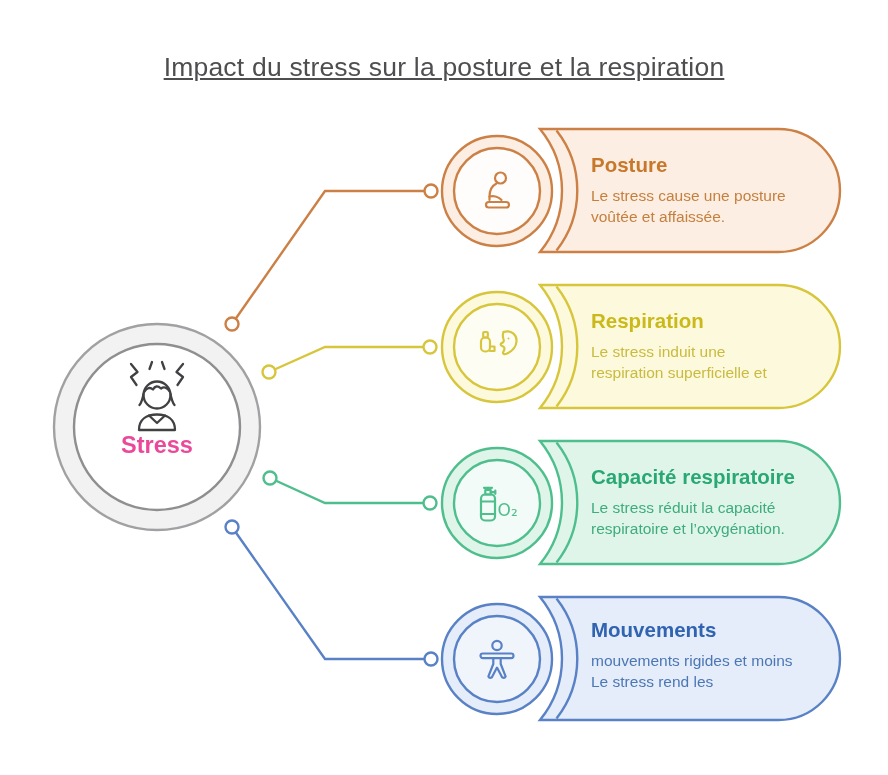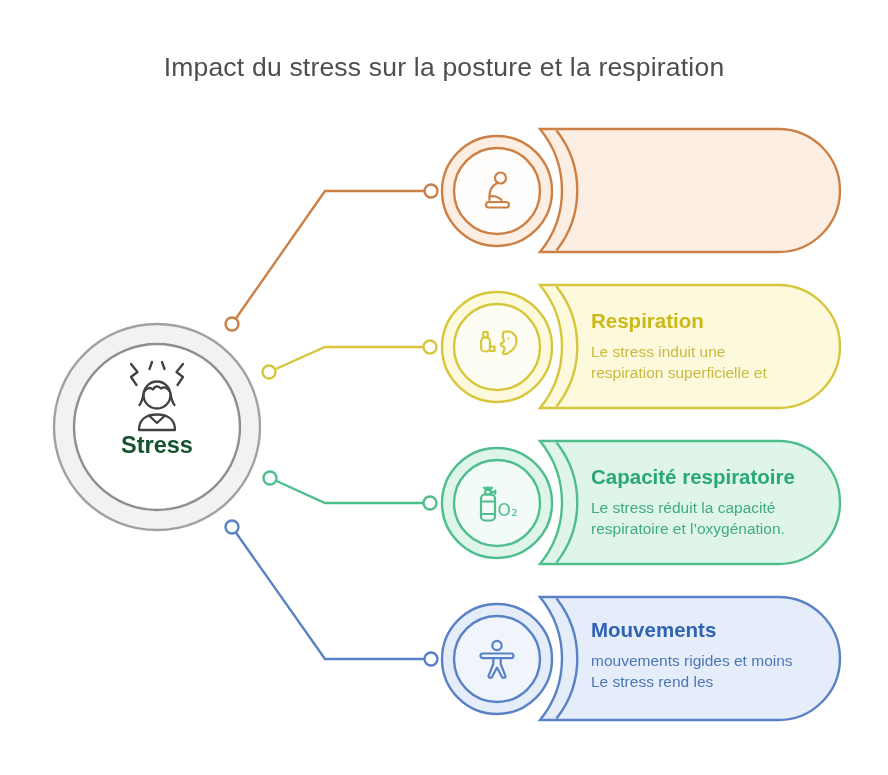--- a/index.html
+++ b/index.html
@@ -1,39 +1,39 @@
 <!DOCTYPE html>
 <html><head>
 <meta charset="utf-8">
 <style>
   html,body{margin:0;padding:0;background:#fff;}
   .canvas{position:relative;width:888px;height:775px;background:#ffffff;overflow:hidden;
           font-family:"Liberation Sans",sans-serif;}
   .main-title{position:absolute;top:52px;left:0;width:888px;text-align:center;
-              font-size:26.5px;color:#4e4e50;letter-spacing:.2px;}
+              font-size:26.5px;color:#4e4e50;letter-spacing:.2px;text-decoration:underline;}
   svg{position:absolute;overflow:visible;}
   
   .c0{--s:#cc8045;--f:#fceee2;--if:#fffdfb;--t:#c8782a;--d:#c5803f;}
   .c1{--s:#d7c63c;--f:#fcf9dc;--if:#fefdf4;--t:#cbb91a;--d:#c9bb40;}
   .c2{--s:#4fbe8d;--f:#e0f5ea;--if:#f2fbf7;--t:#29a873;--d:#3fac7c;}
   .c3{--s:#5981c5;--f:#e4edf9;--if:#f0f5fc;--t:#3063b0;--d:#4c77b5;}
   .shape-card{fill:var(--f);stroke:var(--s);stroke-width:2.4;}
   .arc{fill:none;stroke:var(--s);stroke-width:2.4;}
   .badge-outer{fill:var(--f);stroke:var(--s);stroke-width:2.4;}
   .badge-inner{fill:var(--if);stroke:var(--s);stroke-width:2.4;}
   .icon{fill:none;stroke:var(--s);stroke-width:2.2;stroke-linecap:round;stroke-linejoin:round;}
   .icon .fillspot{fill:var(--s);stroke:none;}
   .o2-text{font-family:"DejaVu Sans",sans-serif;font-size:17px;fill:var(--s);stroke:none;}
   .conn{fill:none;stroke:var(--s);stroke-width:2.4;}
   .dot{fill:#ffffff;stroke:var(--s);stroke-width:2.4;}
   .hub-outer{fill:#f2f2f3;stroke:#a1a1a3;stroke-width:2.4;}
   .hub-inner{fill:#ffffff;stroke:#8f8f91;stroke-width:2.4;}
   .hub-icon{fill:none;stroke:#414144;stroke-width:2.3;stroke-linecap:round;stroke-linejoin:round;}
   .hub-label{position:absolute;left:47px;top:432px;width:220px;text-align:center;
-             font-size:23.5px;font-weight:bold;color:#14532d;}
+             font-size:23.5px;font-weight:bold;color:#ec4899;}
   .item-svg{left:430px;width:420px;height:134px;}
   .card-text{position:absolute;left:591px;width:250px;height:123px;
              display:flex;flex-direction:column;justify-content:center;}
   .card-title{font-size:20.5px;font-weight:bold;color:var(--t);margin:0 0 9px 0;}
   .card-line{font-size:15.5px;line-height:1.33;color:var(--d);}
 </style>
 </head>
 <body>
 
 <div class="canvas">
@@ -88,20 +88,25 @@
     <path class="arc" d="M126.5,6.5 A97 97 0 0 1 126.5,126.5"></path>
     <circle class="badge-outer" cx="67" cy="67" r="55"></circle>
     <circle class="badge-inner" cx="67" cy="67" r="43"></circle>
     <g class="icon" transform="translate(45,45)">
       <circle cx="25.5" cy="9" r="5.5"></circle>
       <path d="M21.5,14.5 C16.5,17 14.5,22 14.5,27.5 L14.5,31"></path>
       <path d="M14.5,27.5 C19,26.5 24,28 26.5,31"></path>
       <rect x="11" y="33" width="23" height="5.5" rx="2.75"></rect>
     </g>
   </svg>
+  <div class="card-text c0" style="top:129px">
+    <div class="card-title">Posture</div>
+    <div class="card-line">Le stress cause une posture</div>
+    <div class="card-line">voûtée et affaissée.</div>
+  </div>
 
   <svg class="item-svg c1" style="top:280px" width="420" height="134" viewBox="0 0 420 134">
     <path class="shape-card" d="M110,5 H348.5 A61.5 61.5 0 0 1 348.5,128 H110 A97 97 0 0 0 110,5 Z"></path>
     <path class="arc" d="M126.5,6.5 A97 97 0 0 1 126.5,126.5"></path>
     <circle class="badge-outer" cx="67" cy="67" r="55"></circle>
     <circle class="badge-inner" cx="67" cy="67" r="43"></circle>
     <g class="icon" transform="translate(45,45)">
       <rect x="6" y="12.5" width="9" height="14" rx="4"></rect>
       <rect x="8.2" y="7" width="4.6" height="5.5" rx="1"></rect>
       <path d="M15,21.5 h4.5 v4.5 h-4.5"></path>

